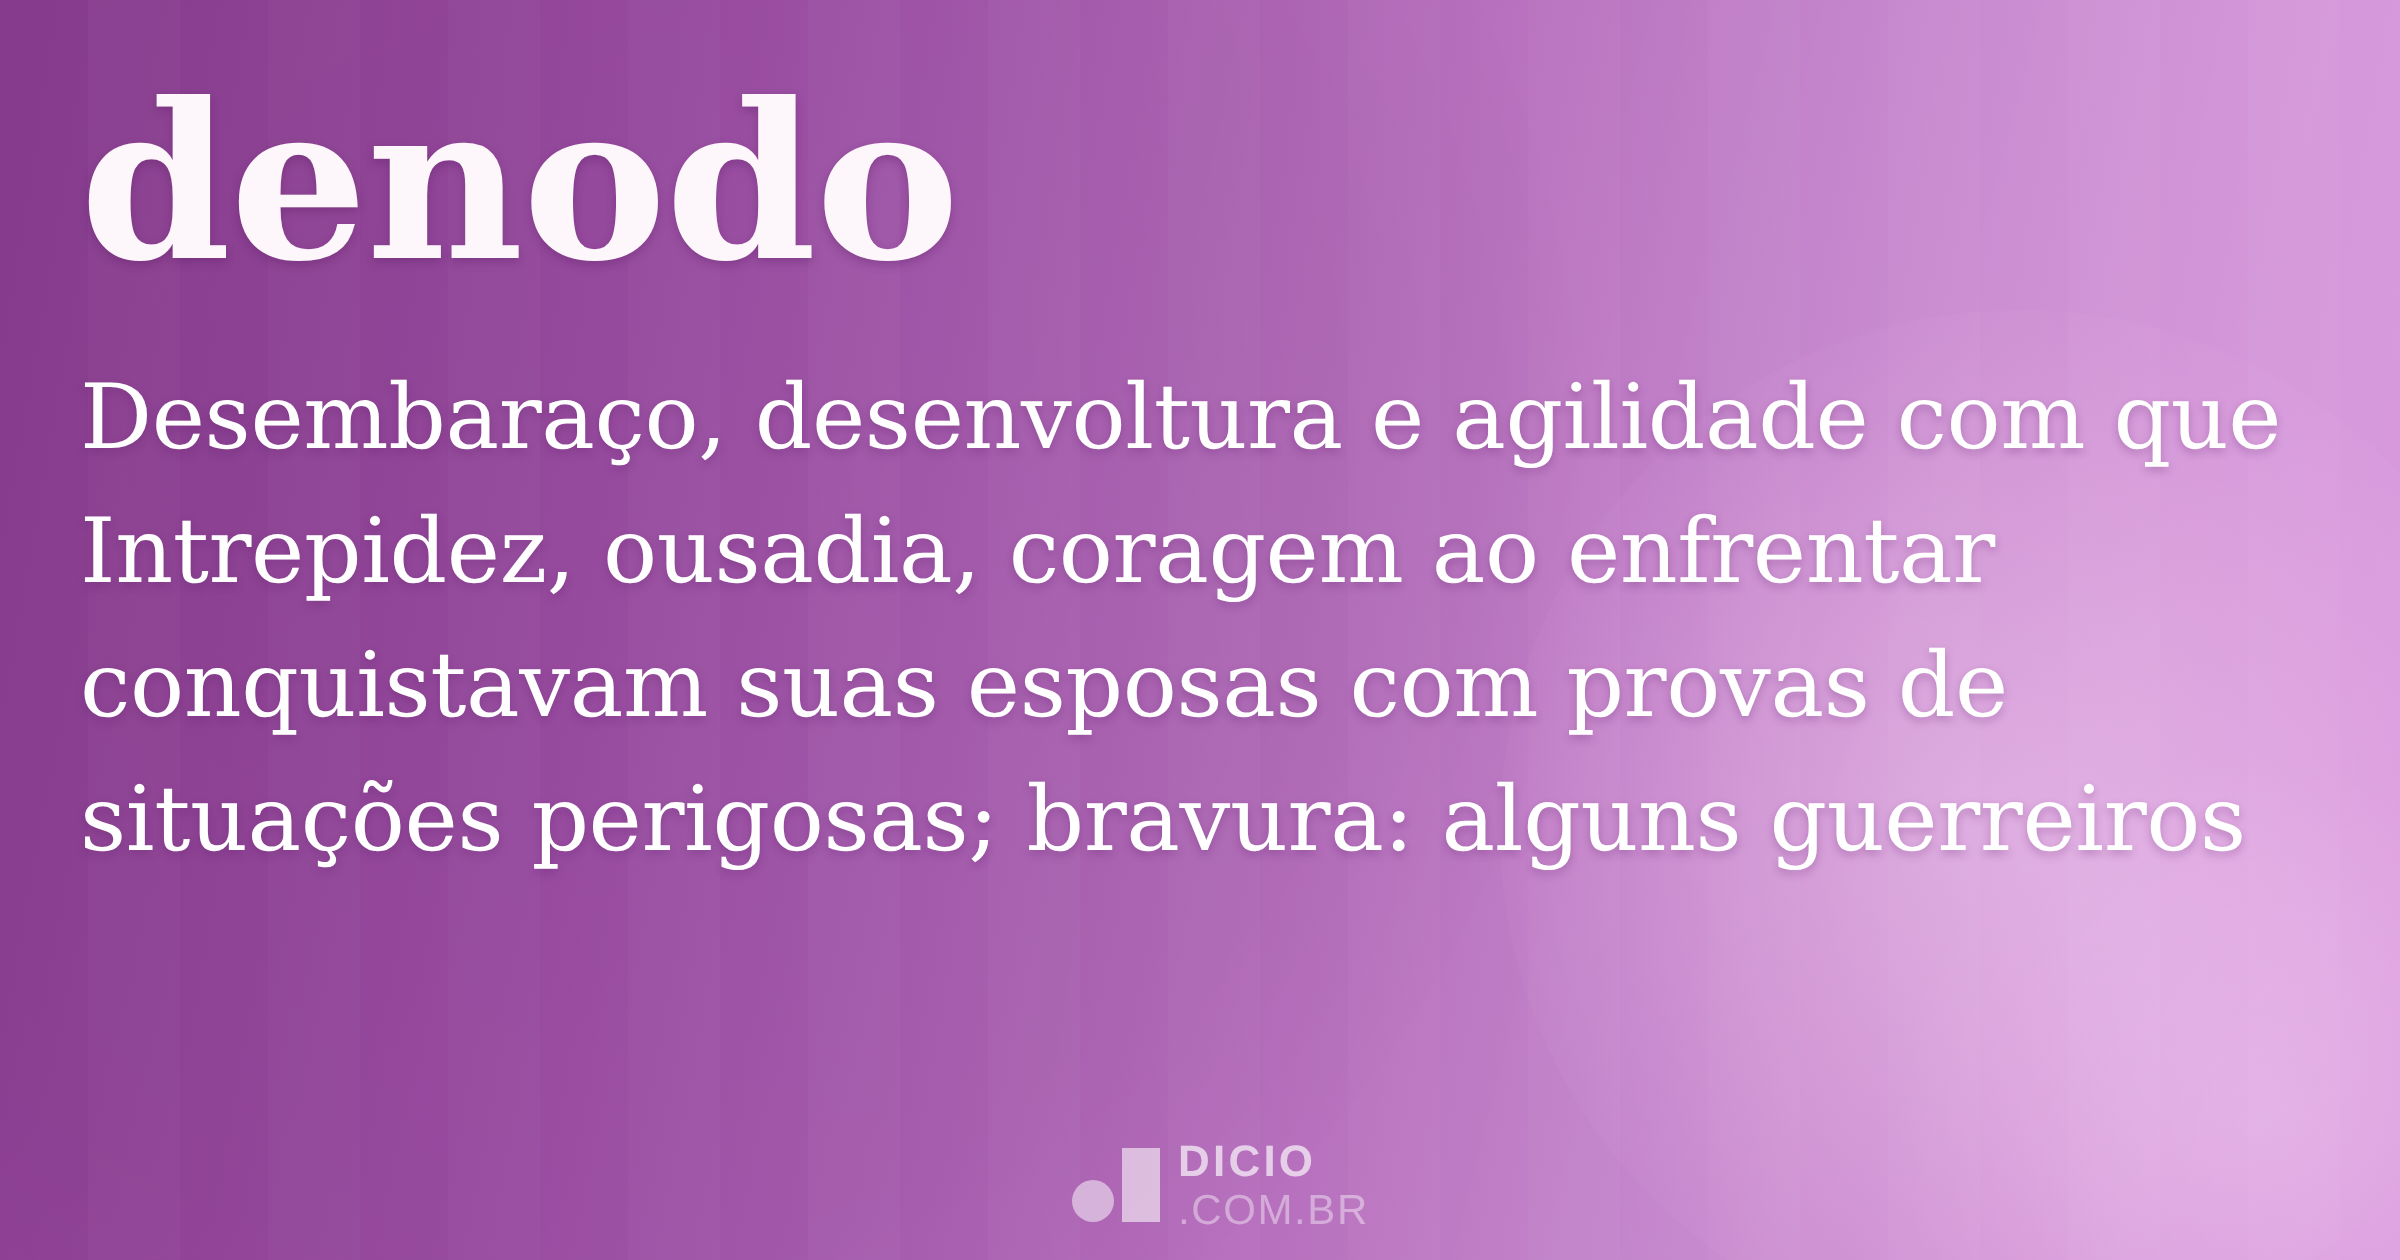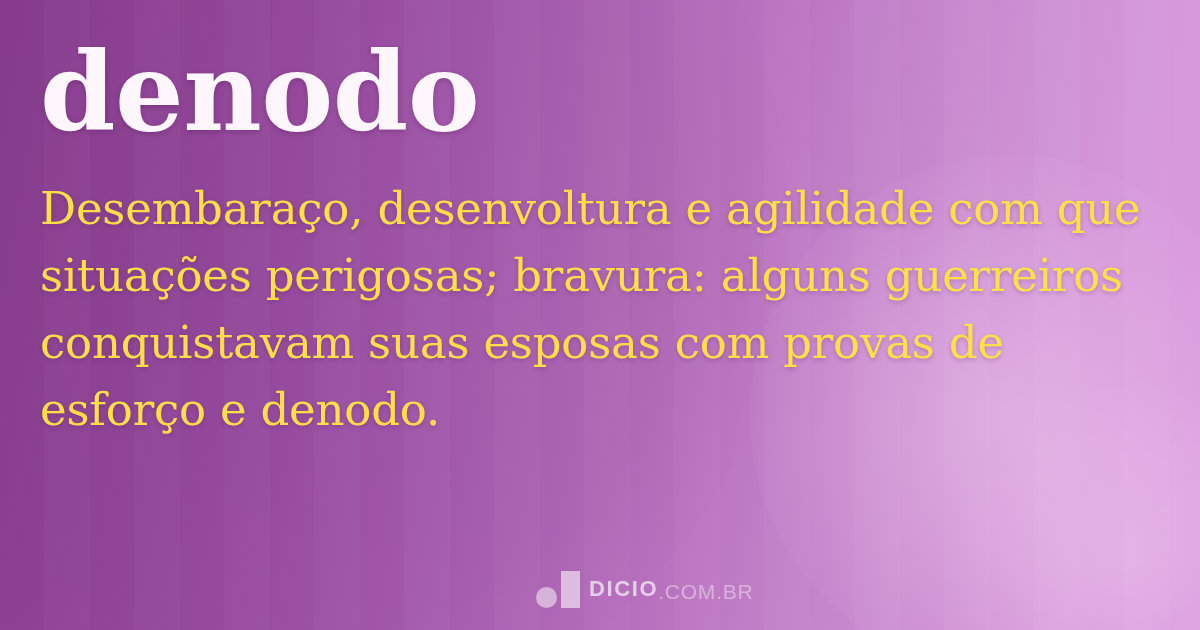--- a/index.html
+++ b/index.html
@@ -119,21 +119,21 @@
     left:40px;
     top:175px;
     right:36px;
   }
 
   .defline {
     font-family:"DejaVu Serif", serif;
     font-weight:400;
     font-size:45px;
     line-height:67px;
-    color:#fde047;
+    color:#ffffff;
     text-shadow:0 2px 4px rgba(90,25,100,0.28);
     white-space:nowrap;
     letter-spacing:-0.2px;
   }
 
   
   .logo {
     position:absolute;
     left:536px;
     top:570px;
@@ -155,21 +155,21 @@
     background:rgba(255,255,255,0.55);
   }
   .logo-bar {
     position:absolute;
     left:25px; bottom:2px;
     width:19px; height:37px;
     background:rgba(255,255,255,0.62);
   }
   .logo-text {
     display:flex;
-    flex-direction:row;
+    flex-direction:column;
     line-height:1;
     font-family:"Liberation Sans", sans-serif;
   }
   .logo-name {
     font-size:22px;
     font-weight:700;
     letter-spacing:1.6px;
     color:rgba(255,255,255,0.72);
   }
   .logo-tld {
@@ -192,23 +192,23 @@
   <div class="bg-sweep"></div>
   <div class="bg-glow"></div>
   <div class="bg-glow2"></div>
 
   <div class="content">
 
     <h1 class="word">denodo</h1>
 
     <div class="definitions">
       <div class="defline">Desembaraço, desenvoltura e agilidade com que</div>
+      <div class="defline">Intrepidez, ousadia, coragem ao enfrentar</div>
+      <div class="defline">conquistavam suas esposas com provas de</div>
       <div class="defline">situações perigosas; bravura: alguns guerreiros</div>
-      <div class="defline">conquistavam suas esposas com provas de</div>
-      <div class="defline">esforço e denodo.</div>
     </div>
 
     <div class="logo">
       <div class="logo-mark">
         <div class="logo-dot"></div>
         <div class="logo-bar"></div>
       </div>
       <div class="logo-text">
         <span class="logo-name">DICIO</span>
         <span class="logo-tld">.COM.BR</span>

